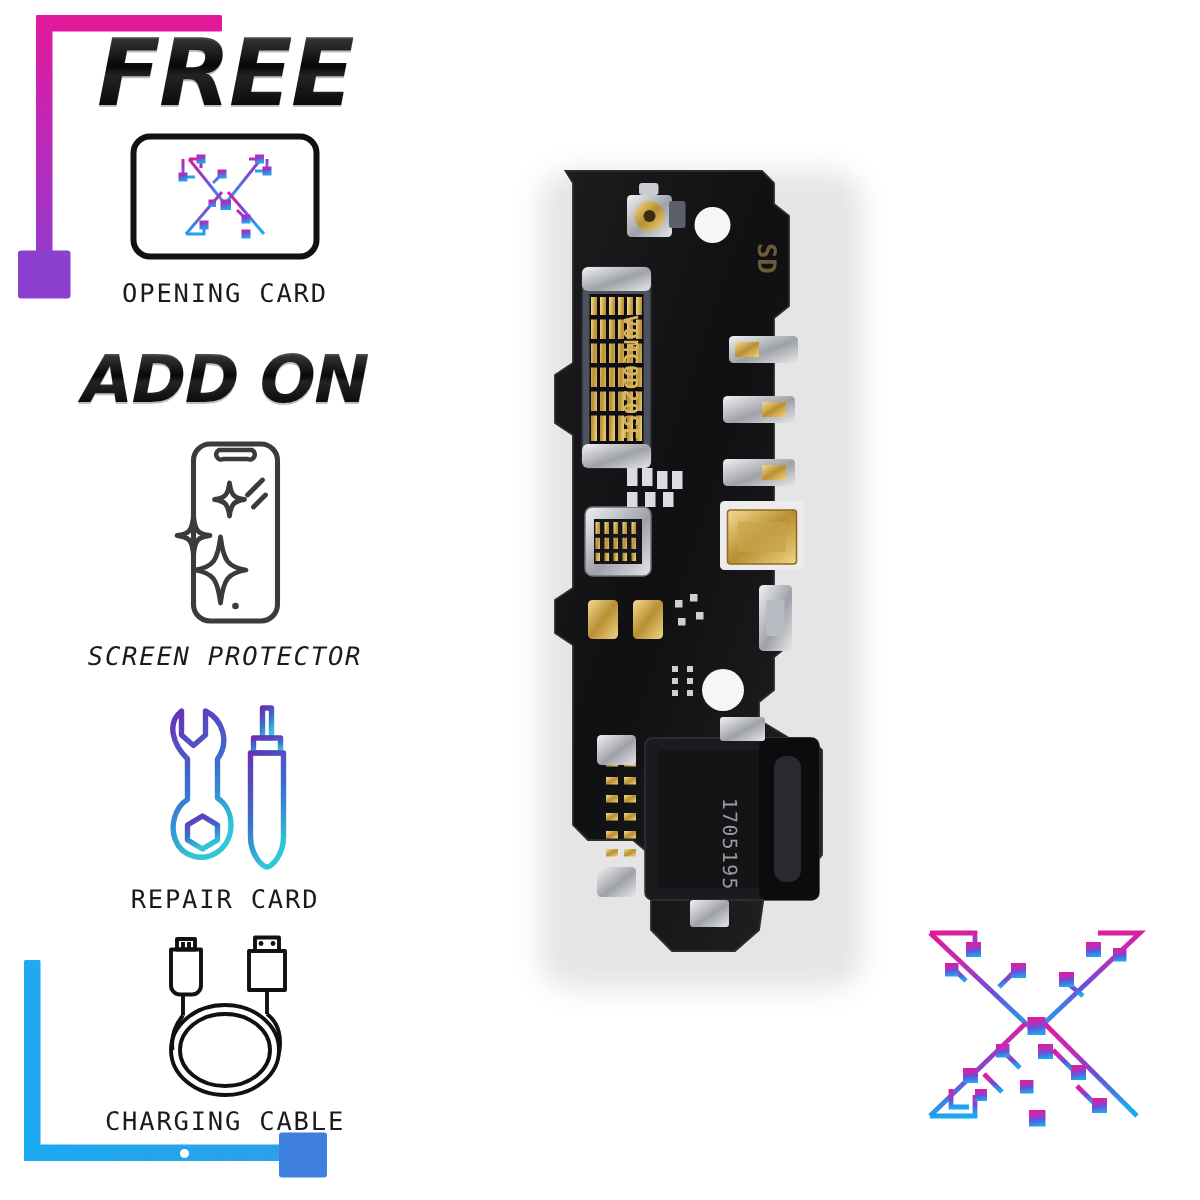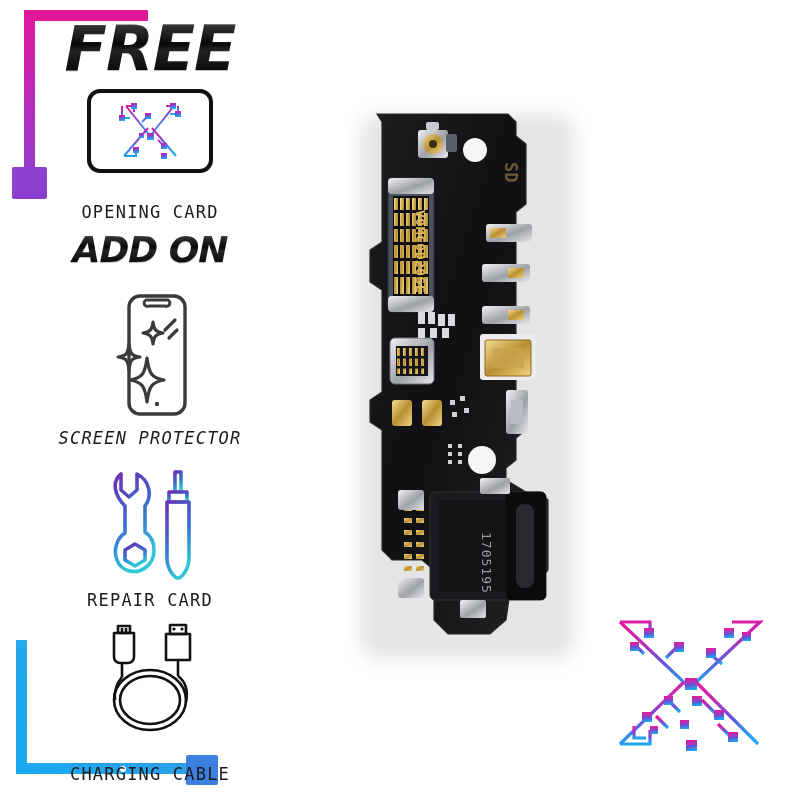--- a/index.html
+++ b/index.html
@@ -34,21 +34,21 @@
     font-weight:bold;font-style:italic;
     letter-spacing:-1px;
     color:#141414;
     background:linear-gradient(180deg,#5d5d5d 0%,#0b0b0b 42%,#2f2f2f 52%,#000 100%);
     -webkit-background-clip:text;background-clip:text;
     -webkit-text-fill-color:transparent;
     line-height:1;
     text-shadow:0 1px 0 rgba(0,0,0,.25);
   }
   .h-free{position:absolute;left:0;top:18px;width:300px;font-size:62px;}
-  .h-addon{position:absolute;left:0;top:232px;width:300px;font-size:36px;}
+  .h-addon{position:absolute;left:0;top:232px;width:300px;font-size:44px;}
 
   .caption{
     font-family:"DejaVu Sans Mono","Liberation Mono",monospace;
     font-size:17px;letter-spacing:1.2px;color:#1b1b1b;
     white-space:nowrap;
   }
 
   .icon-box{display:flex;align-items:center;justify-content:center;}
 
   
@@ -122,21 +122,21 @@
             <rect x="89" y="23" width="6" height="6"></rect>
           <rect x="61" y="45" width="7" height="7"></rect>
             <rect x="59" y="25" width="6" height="6"></rect>
           <rect x="75" y="55" width="6" height="6"></rect>
             <rect x="47" y="59" width="6" height="6"></rect>
           <rect x="75" y="65" width="6" height="6"></rect>
             <rect x="53" y="45" width="5" height="5"></rect>
         </g>
       </svg>
     </div>
-    <div class="caption" style="position:absolute;left:0;top:186px;width:300px;margin-top:16px;">OPENING CARD</div>
+    <div class="caption" style="position:absolute;left:0;top:186px;width:300px;">OPENING CARD</div>
 
     <div class="headline h-addon">ADD ON</div>
 
     <div style="position:absolute;left:0;top:292px;width:300px;" class="icon-box">
       <svg width="86" height="126" viewBox="0 0 86 126">
         <rect x="22" y="4" width="56" height="118" rx="11" ry="11" fill="none" stroke="#3b3b3b" stroke-width="3.4"></rect>
         <path d="M39 8 h22 a3 3 0 0 1 -3 6 h-16 a3 3 0 0 1 -3 -6 z" fill="none" stroke="#3b3b3b" stroke-width="3"></path>
         <circle cx="50" cy="112" r="2.2" fill="#3b3b3b"></circle>
         <g fill="none" stroke="#3b3b3b" stroke-width="3.2" stroke-linecap="round">
           <path d="M58 38 L68 28"></path>
@@ -188,21 +188,21 @@
           <circle cx="88" cy="7" r="1.6" fill="#111" stroke="none"></circle>
           <circle cx="96" cy="7" r="1.6" fill="#111" stroke="none"></circle>
           <path d="M36 6 v4 M40 6 v4"></path>
           <ellipse cx="64" cy="78" rx="36" ry="30"></ellipse>
           <ellipse cx="64" cy="78" rx="30" ry="24"></ellipse>
           <path d="M36 55 C30 62 28 70 29 78"></path>
           <path d="M92 54 C100 60 102 70 100 80"></path>
         </g>
       </svg>
     </div>
-    <div class="caption" style="position:absolute;left:0;top:764px;width:300px;">CHARGING  CABLE</div>
+    <div class="caption" style="position:absolute;left:0;top:738px;width:300px;">CHARGING  CABLE</div>
   </div>
 
   <div class="pcb-wrap">
     <div class="pcb-shadow"></div>
 
     <svg width="280" height="570" viewBox="0 0 280 570" style="position:absolute;left:0;top:0;">
       <defs>
         <linearGradient id="goldg" x1="0" y1="0" x2="1" y2="1">
           <stop offset="0%" stop-color="#f3dc94"></stop>
             <stop offset="50%" stop-color="#b98f31"></stop>

